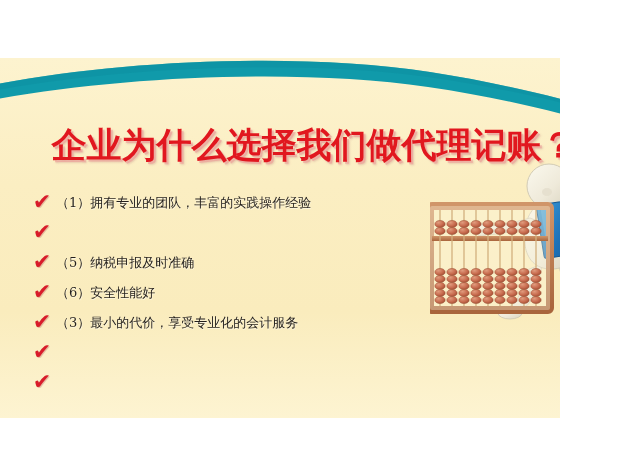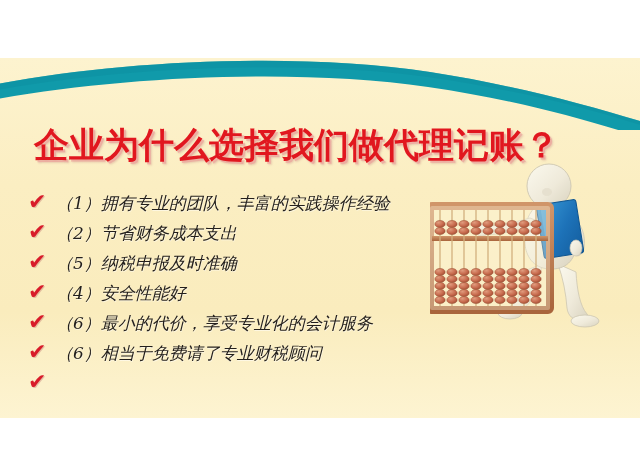--- a/index.html
+++ b/index.html
@@ -2,25 +2,26 @@
 <html><head>
 <meta charset="utf-8">
 <style>
   html, body {
     margin: 0;
     padding: 0;
     background: #ffffff;
   }
   #poster {
     position: relative;
-    width: 640px;
+    width: 560px;
     height: 460px;
     overflow: hidden;
     background: #ffffff;
     font-family: "Liberation Serif", "DejaVu Serif", serif;
+    text-align: center;
   }
 
   
   .band-top-white {
     position: absolute;
     left: 0; top: 0;
     width: 640px; height: 62px;
     background: #ffffff;
   }
   .band-cream {
@@ -82,25 +83,24 @@
     font-family: "DejaVu Sans", "Liberation Sans", sans-serif;
     font-size: 22px;
     font-weight: bold;
     line-height: 1;
     color: #d81c2a;
     text-shadow: 1px 1px 0 rgba(160, 40, 50, 0.25);
     transform: translateY(-1px);
   }
   .item-text {
     font-family: "DejaVu Serif", "Liberation Serif", serif;
-    font-size: 17px;
+    font-size: 13px;
     line-height: 26px;
     color: #231f1c;
     text-shadow: 0.5px 0.5px 0 rgba(255,255,255,0.5);
-    font-style: italic;
   }
 
   
   .illus {
     position: absolute;
     left: 430px;
     top: 160px;
     width: 206px;
     height: 180px;
   }
@@ -128,41 +128,39 @@
 
   <div class="list">
 
     <div class="item">
       <span class="check">✔</span>
       <span class="item-text">（1）拥有专业的团队，丰富的实践操作经验</span>
     </div>
 
     <div class="item">
       <span class="check">✔</span>
-      <span class="item-text">（2）节省财务成本支出</span>
     </div>
 
     <div class="item">
       <span class="check">✔</span>
       <span class="item-text">（5）纳税申报及时准确</span>
     </div>
 
     <div class="item">
       <span class="check">✔</span>
-      <span class="item-text">（4）安全性能好</span>
-    </div>
-
-    <div class="item">
-      <span class="check">✔</span>
-      <span class="item-text">（6）最小的代价，享受专业化的会计服务</span>
-    </div>
-
-    <div class="item">
-      <span class="check">✔</span>
-      <span class="item-text">（6）相当于免费请了专业财税顾问</span>
+      <span class="item-text">（6）安全性能好</span>
+    </div>
+
+    <div class="item">
+      <span class="check">✔</span>
+      <span class="item-text">（3）最小的代价，享受专业化的会计服务</span>
+    </div>
+
+    <div class="item">
+      <span class="check">✔</span>
     </div>
 
     <div class="item">
       <span class="check">✔</span>
     </div>
 
   </div>
 
   <div class="illus">
     <svg width="206" height="180" viewBox="0 0 206 180" xmlns="http://www.w3.org/2000/svg">

